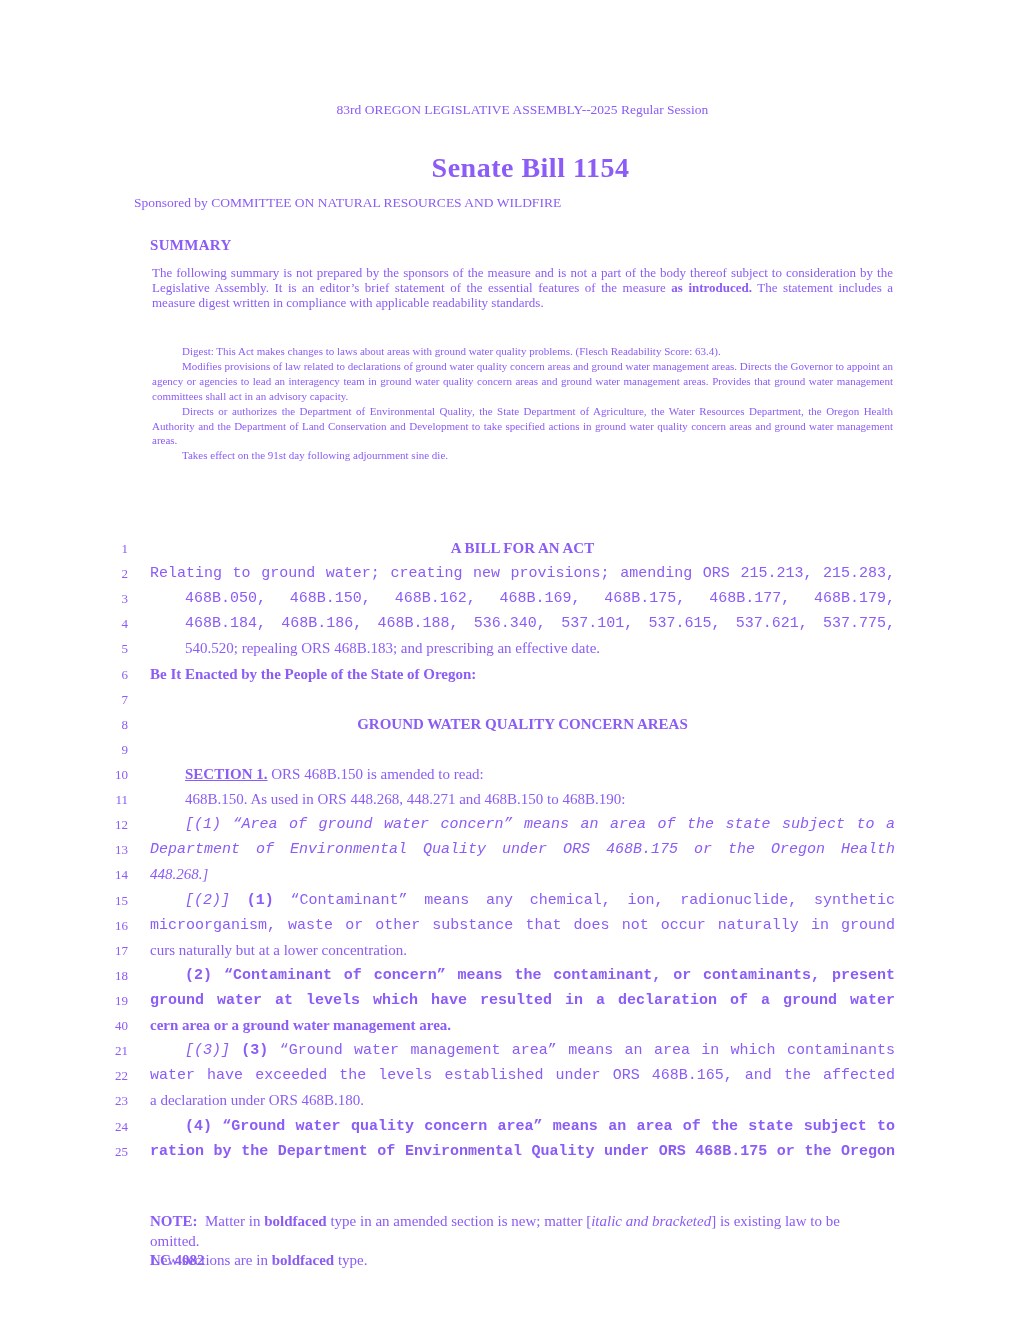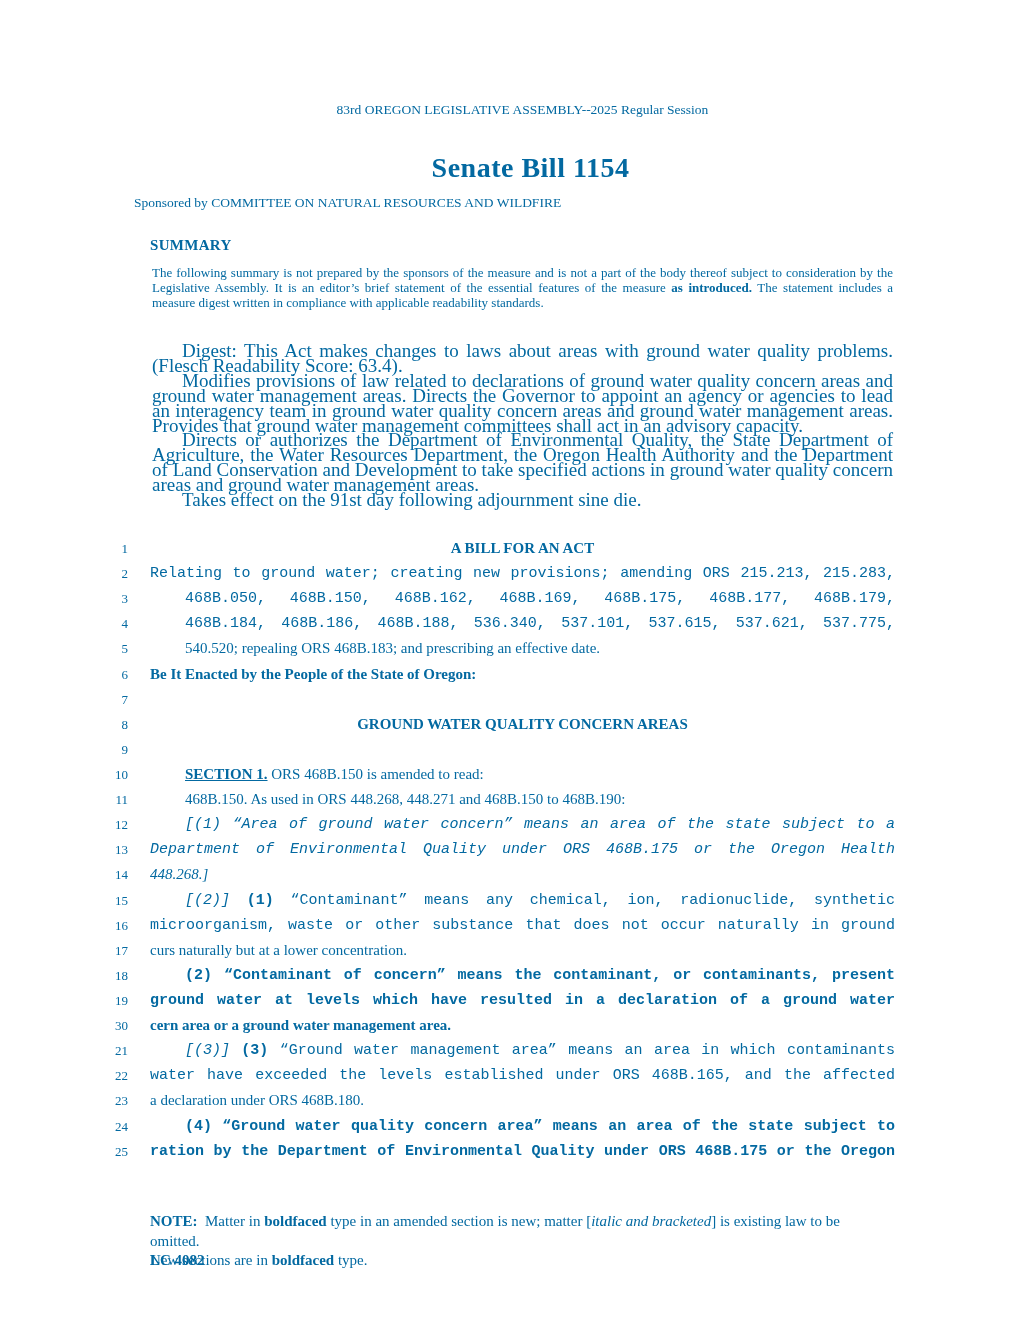--- a/index.html
+++ b/index.html
@@ -5,21 +5,21 @@
   html, body {
     margin: 0;
     padding: 0;
     background: #ffffff;
   }
   .page {
     position: relative;
     width: 1024px;
     height: 1325px;
     background: #ffffff;
-    color: #0369a1;
+    color: #8b5cf6;
     font-family: "Liberation Serif", "DejaVu Serif", serif;
     overflow: hidden;
   }
   .b { font-weight: bold; }
   .i { font-style: italic; }
   .u { text-decoration: underline; }
 
   .session-header {
     position: absolute;
     top: 102px; left: 150px; width: 745px;
@@ -51,21 +51,21 @@
     position: absolute;
     top: 266px; left: 152px; width: 741px;
     margin: 0;
     font-size: 13px;
     line-height: 14.9px;
     text-align: justify;
   }
   .digest {
     position: absolute;
     top: 344px; left: 152px; width: 741px;
-    font-size: 19px;
+    font-size: 11px;
     line-height: 14.9px;
     text-align: justify;
   }
   .digest p {
     margin: 0;
     text-indent: 30px;
   }
   .body-lines {
     position: absolute;
     top: 536px; left: 0; width: 1024px;
@@ -202,21 +202,21 @@
       </div>
       <div class="line">
         <span class="line-num">18</span>
         <div class="line-text justify indent"><span class="b">(2) “Contaminant of concern” means the contaminant, or contaminants, present in</span></div>
       </div>
       <div class="line">
         <span class="line-num">19</span>
         <div class="line-text justify"><span class="b">ground water at levels which have resulted in a declaration of a ground water quality con-</span></div>
       </div>
       <div class="line">
-        <span class="line-num">30</span>
+        <span class="line-num">40</span>
         <div class="line-text"><span class="b">cern area or a ground water management area.</span></div>
       </div>
       <div class="line">
         <span class="line-num">21</span>
         <div class="line-text justify indent"><span class="i">[(3)]</span><span class="b"> (3)</span><span> “Ground water management area” means an area in which contaminants in the ground</span></div>
       </div>
       <div class="line">
         <span class="line-num">22</span>
         <div class="line-text justify"><span>water have exceeded the levels established under ORS 468B.165, and the affected area is subject to</span></div>
       </div>

